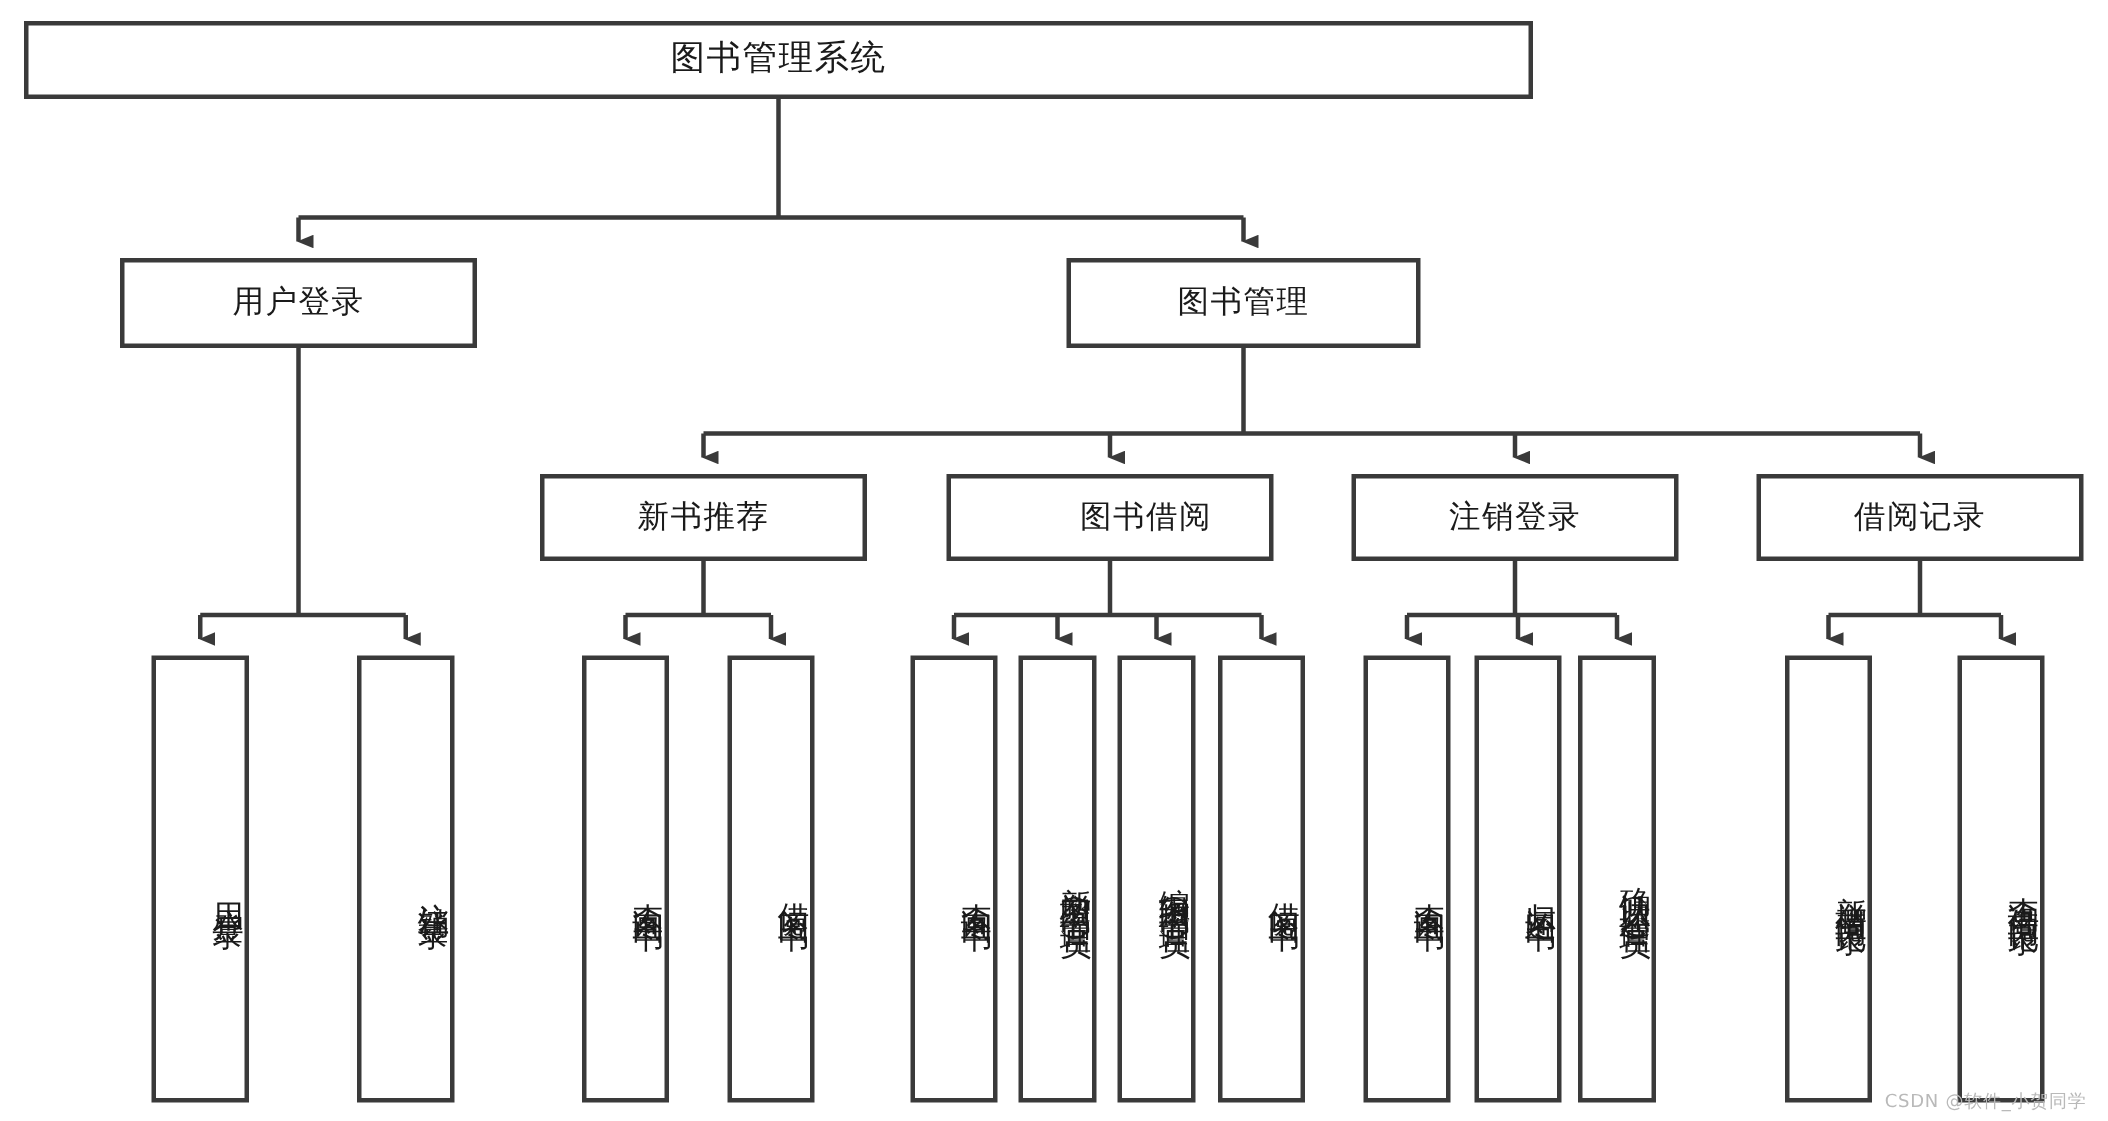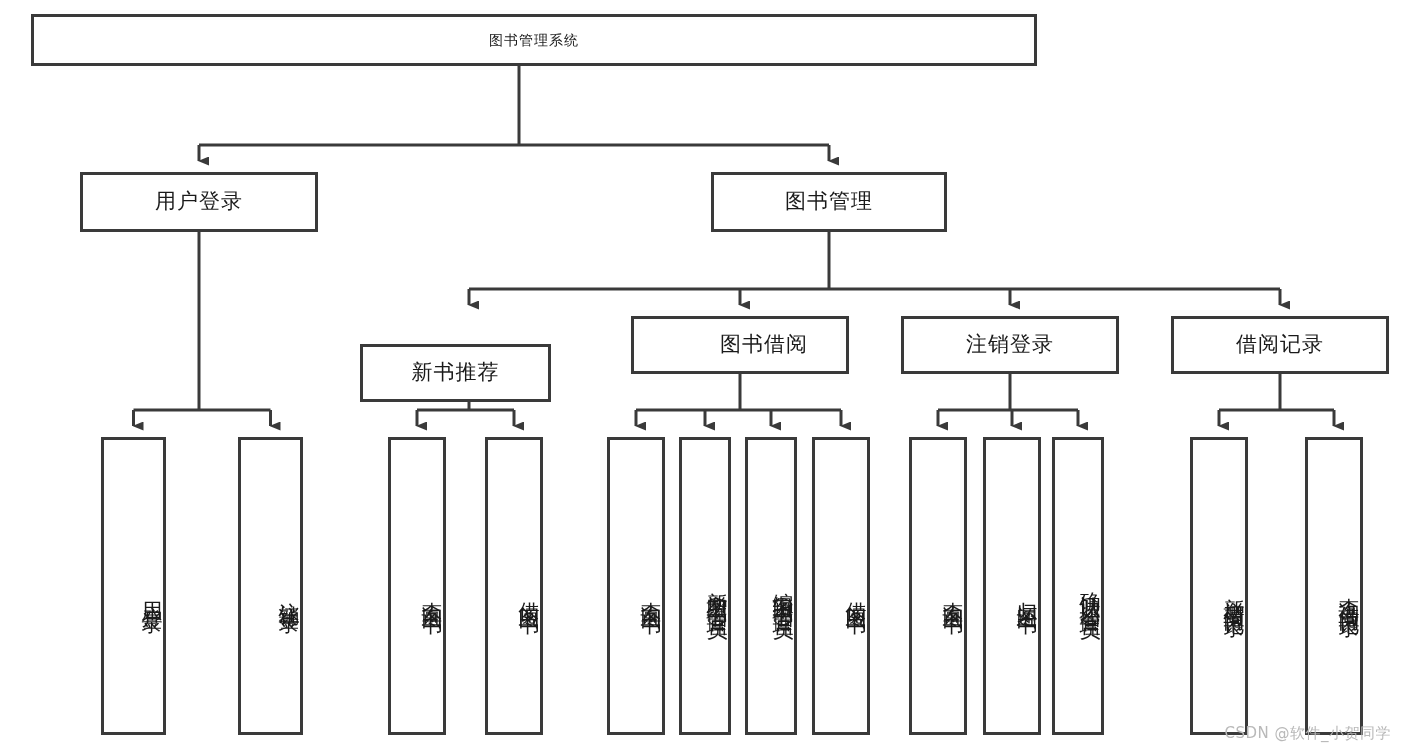--- a/index.html
+++ b/index.html
@@ -27,22 +27,21 @@
     align-items: center;
     justify-content: center;
     text-align: center;
   }
   .node.horiz {
     font-size: 21px;
     letter-spacing: 1px;
     line-height: 1.2;
   }
   .node.root {
-    font-size: 14px;
-    margin-left: 15px;
+    font-size: 23px;
   }
   .node.vert {
     writing-mode: vertical-rl;
     text-orientation: upright;
     font-size: 21px;
     letter-spacing: 4px;
     padding-top: 14px;
     align-items: flex-start;
     justify-content: center;
     line-height: 1.05;
@@ -58,21 +57,21 @@
     left: 0;
     top: 0;
     width: 1405px;
     height: 747px;
     pointer-events: none;
   }
   #watermark {
     position: absolute;
     right: 14px;
     bottom: 4px;
-    font-size: 15px;
+    font-size: 12px;
     color: #b9b9b9;
     white-space: nowrap;
     letter-spacing: 0.5px;
   }
 </style>
 </head>
 <body>
 
 <div id="canvas">
 
@@ -115,21 +114,21 @@
   <div id="nodes">
       <div class="node root horiz" style="left: 16px; top: 14px; width: 1006px; height: 52px;">
         <span>图书管理系统</span>
       </div>
       <div class="node horiz" style="left: 80px; top: 172px; width: 238px; height: 60px;">
         <span>用户登录</span>
       </div>
       <div class="node horiz" style="left: 711px; top: 172px; width: 236px; height: 60px;">
         <span>图书管理</span>
       </div>
-      <div class="node horiz" style="left: 360px; top: 316px; width: 191px; height: 58px; margin-top: 28px;">
+      <div class="node horiz" style="left: 360px; top: 316px; width: 218px; height: 58px;">
         <span>新书推荐</span>
       </div>
       <div class="node horiz" style="left: 631px; top: 316px; width: 218px; height: 58px; padding-left: 48px;">
         <span>图书借阅</span>
       </div>
       <div class="node horiz" style="left: 901px; top: 316px; width: 218px; height: 58px;">
         <span>注销登录</span>
       </div>
       <div class="node horiz" style="left: 1171px; top: 316px; width: 218px; height: 58px;">
         <span>借阅记录</span>

